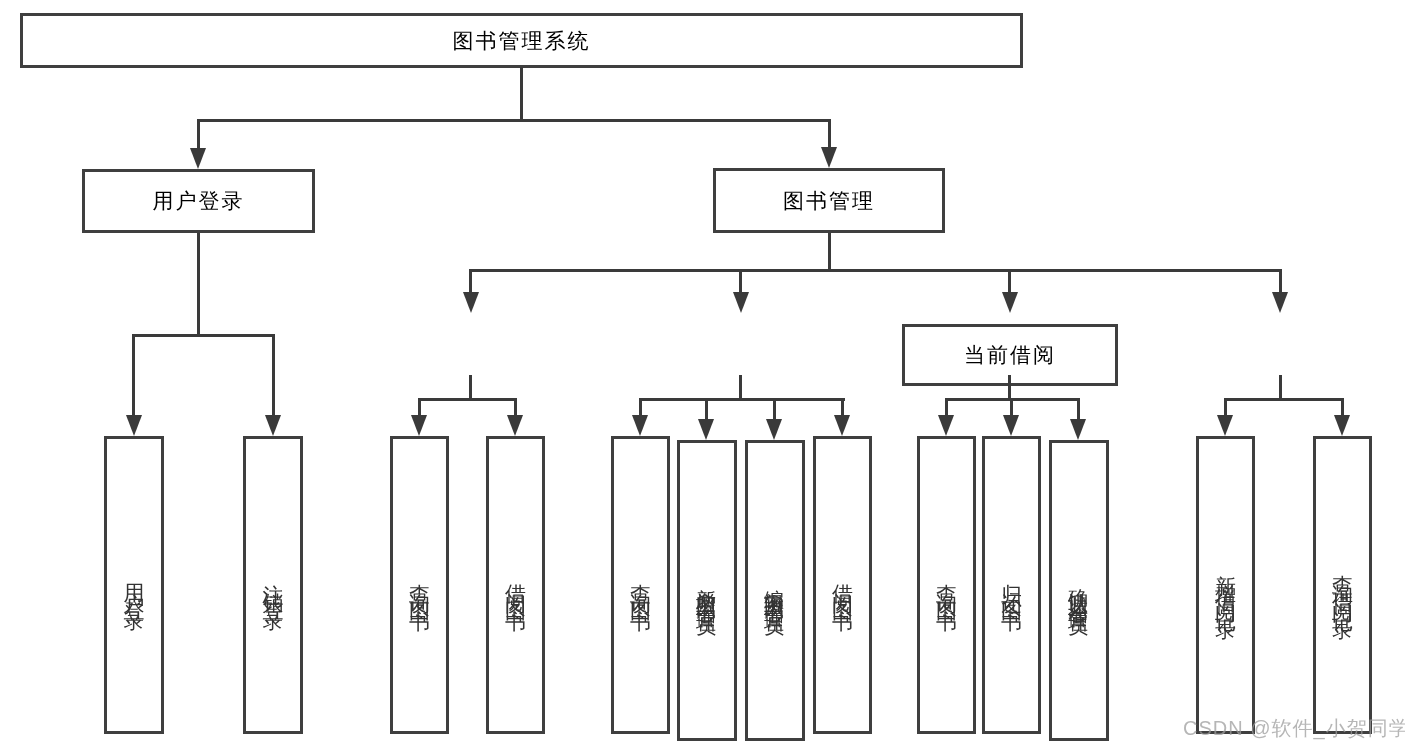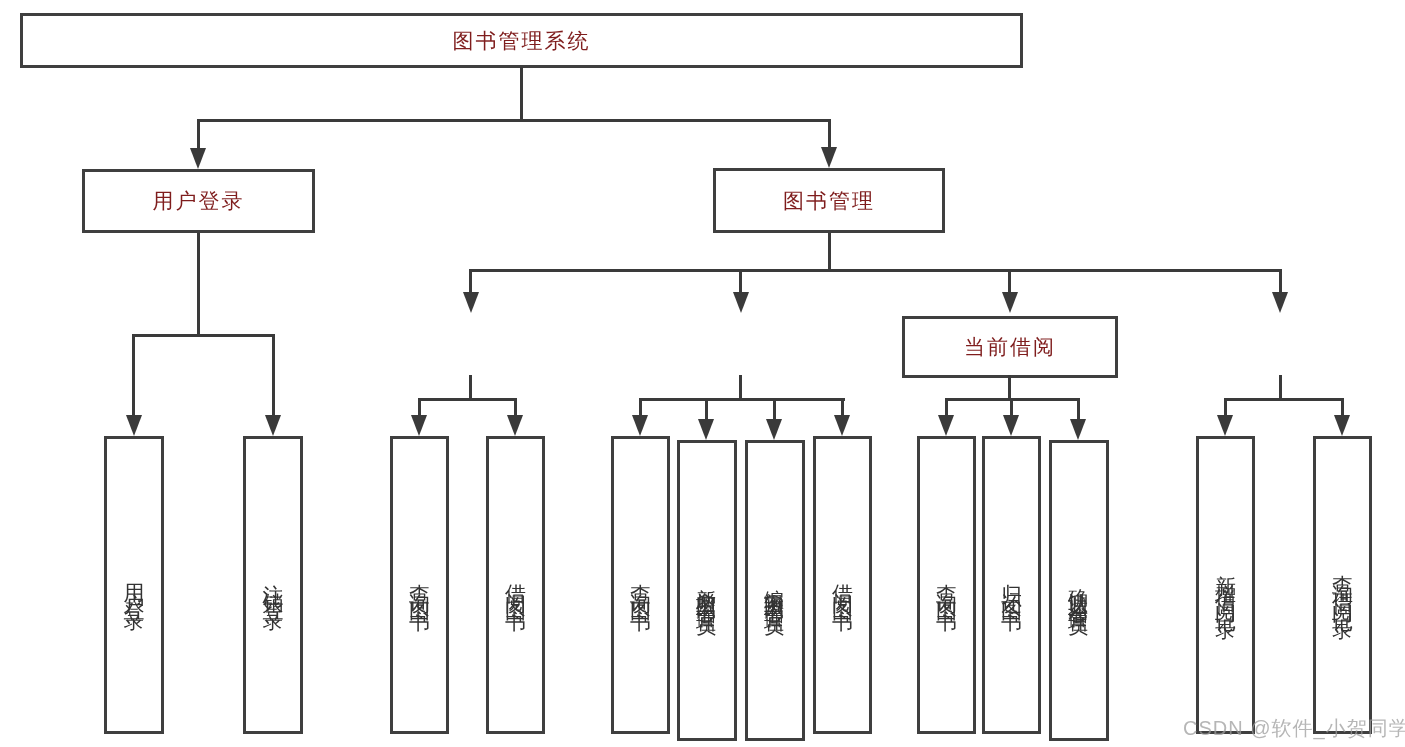--- a/index.html
+++ b/index.html
@@ -19,21 +19,21 @@
     box-sizing: border-box;
     border: 3px solid #3f3f3f;
     background: #ffffff;
     display: flex;
     align-items: center;
     justify-content: center;
   }
   .hlabel {
     font-size: 21px;
     letter-spacing: 2px;
-    color: #7f1d1d;
+    color: #000000;
     white-space: nowrap;
     font-family: Liberation Serif, serif;
   }
   .vleaf {
     writing-mode: vertical-rl;
     text-orientation: mixed;
   }
   .vlabel {
     font-size: 21px;
     letter-spacing: 9px;
@@ -103,21 +103,21 @@
   <div class="line" style="left:470px; top:269px; width:812px; height:3px;"></div>
   <div class="line" style="left:469px; top:269px; width:3px; height:26px;"></div>
   <div class="arrow-down" style="left:463px; top:292px;"></div>
   <div class="line" style="left:739px; top:269px; width:3px; height:26px;"></div>
   <div class="arrow-down" style="left:733px; top:292px;"></div>
   <div class="line" style="left:1008px; top:269px; width:3px; height:26px;"></div>
   <div class="arrow-down" style="left:1002px; top:292px;"></div>
   <div class="line" style="left:1279px; top:269px; width:3px; height:26px;"></div>
   <div class="arrow-down" style="left:1272px; top:292px;"></div>
 
-  <div class="box" style="left:902px; top:316px; width:216px; height:62px;">
+  <div class="box" style="left:902px; top:324px; width:216px; height:62px;">
     <span class="hlabel">当前借阅</span>
   </div>
 
   <div class="line" style="left:469px; top:375px; width:3px; height:25px;"></div>
   <div class="line" style="left:418px; top:398px; width:99px; height:3px;"></div>
   <div class="line" style="left:418px; top:398px; width:3px; height:19px;"></div>
   <div class="arrow-down" style="left:411px; top:415px;"></div>
   <div class="line" style="left:514px; top:398px; width:3px; height:19px;"></div>
   <div class="arrow-down" style="left:507px; top:415px;"></div>
 

